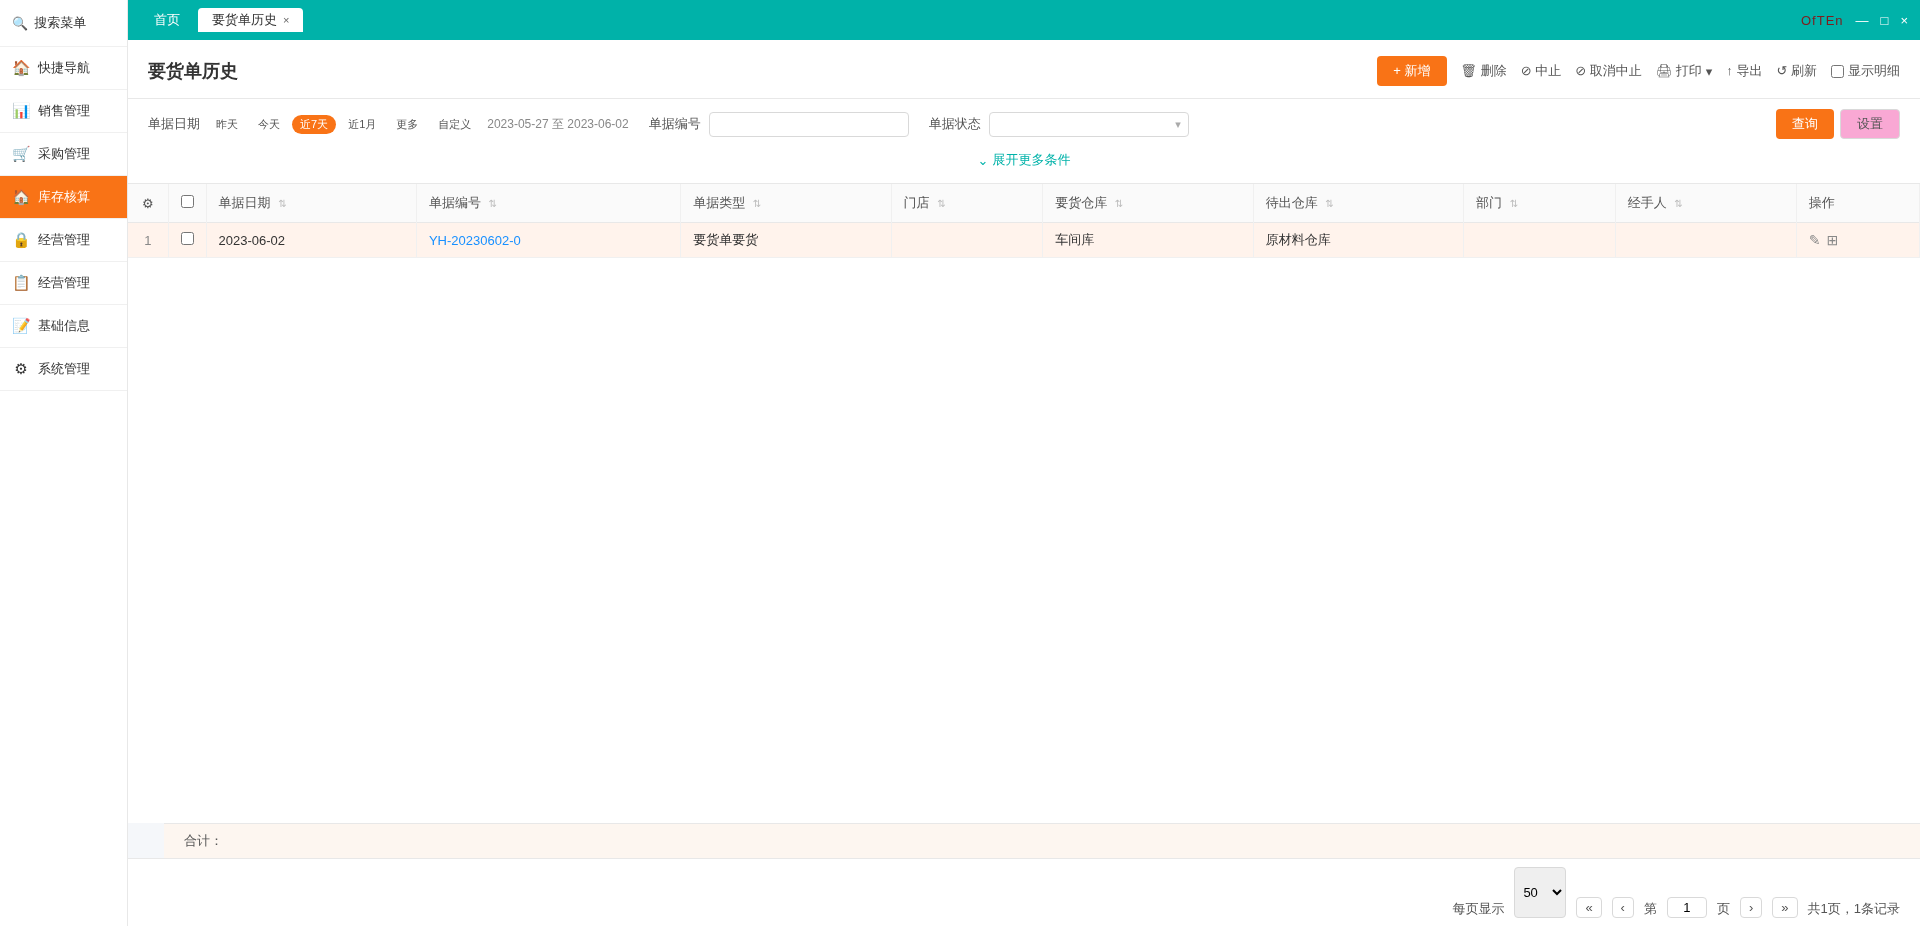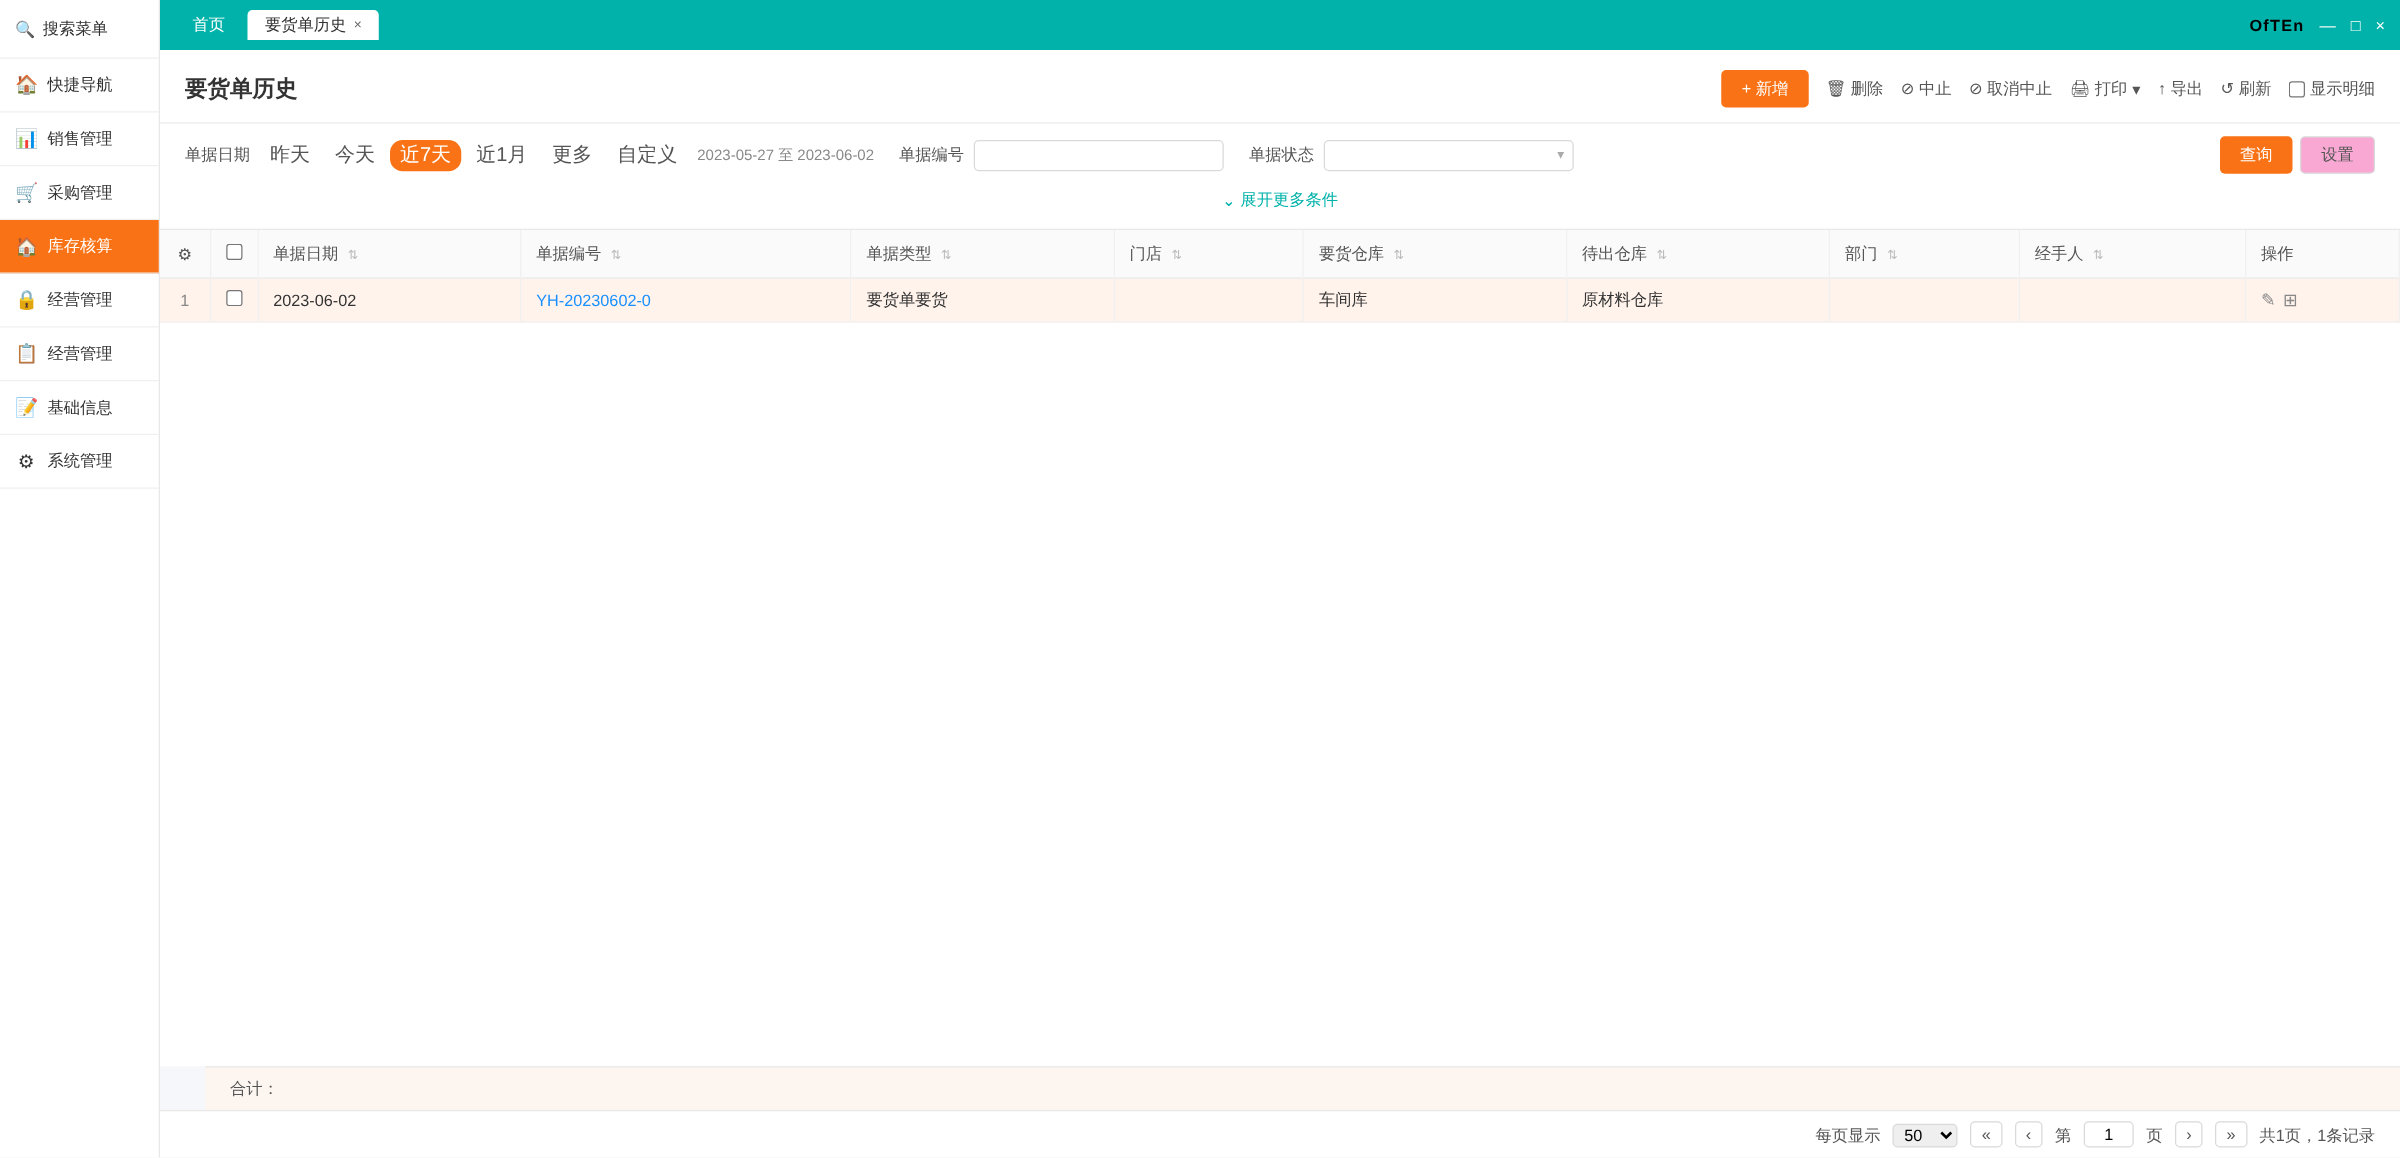--- a/index.html
+++ b/index.html
@@ -75,21 +75,21 @@
     }
     .topbar-tab .close-icon { font-size: 11px; color: #666; cursor: pointer; }
     .topbar-spacer { flex: 1; }
     .topbar-right {
       display: flex;
       align-items: center;
       gap: 12px;
       color: #fff;
     }
     .topbar-right span { cursor: pointer; font-size: 13px; }
-    .brand-name { color: #000000; font-size: 14px; font-weight: bold; letter-spacing: 1px; }
+    .brand-name { color: #7f1d1d; font-size: 14px; font-weight: normal; letter-spacing: 1px; }
 
     
     .content {
       flex: 1;
       background: #f5f7fa;
       display: flex;
       flex-direction: column;
       overflow: hidden;
     }
 
@@ -177,21 +177,21 @@
     .filter-date-btns {
       display: flex;
       gap: 4px;
     }
     .date-btn {
       padding: 2px 8px;
       border: none;
       background: none;
       cursor: pointer;
       color: #555;
-      font-size: 16px;
+      font-size: 11px;
       border-radius: 3px;
       text-align: right;
     }
     .date-btn.active {
       background: #f97316;
       color: #fff;
       border-radius: 10px;
     }
     .date-range {
       color: #888;
@@ -311,21 +311,21 @@
       align-items: flex-end;
       justify-content: flex-end;
       gap: 10px;
       flex-shrink: 0;
       font-size: 13px;
       color: #555;
     }
     .pagination-bar select {
       border: 1px solid #d9d9d9;
       border-radius: 4px;
-      padding: 0 4px;
+      padding: 16px 4px;
       font-size: 13px;
     }
     .page-btn {
       border: 1px solid #d9d9d9;
       background: #fff;
       border-radius: 4px;
       padding: 2px 8px;
       cursor: pointer;
       color: #555;
       font-size: 13px;

